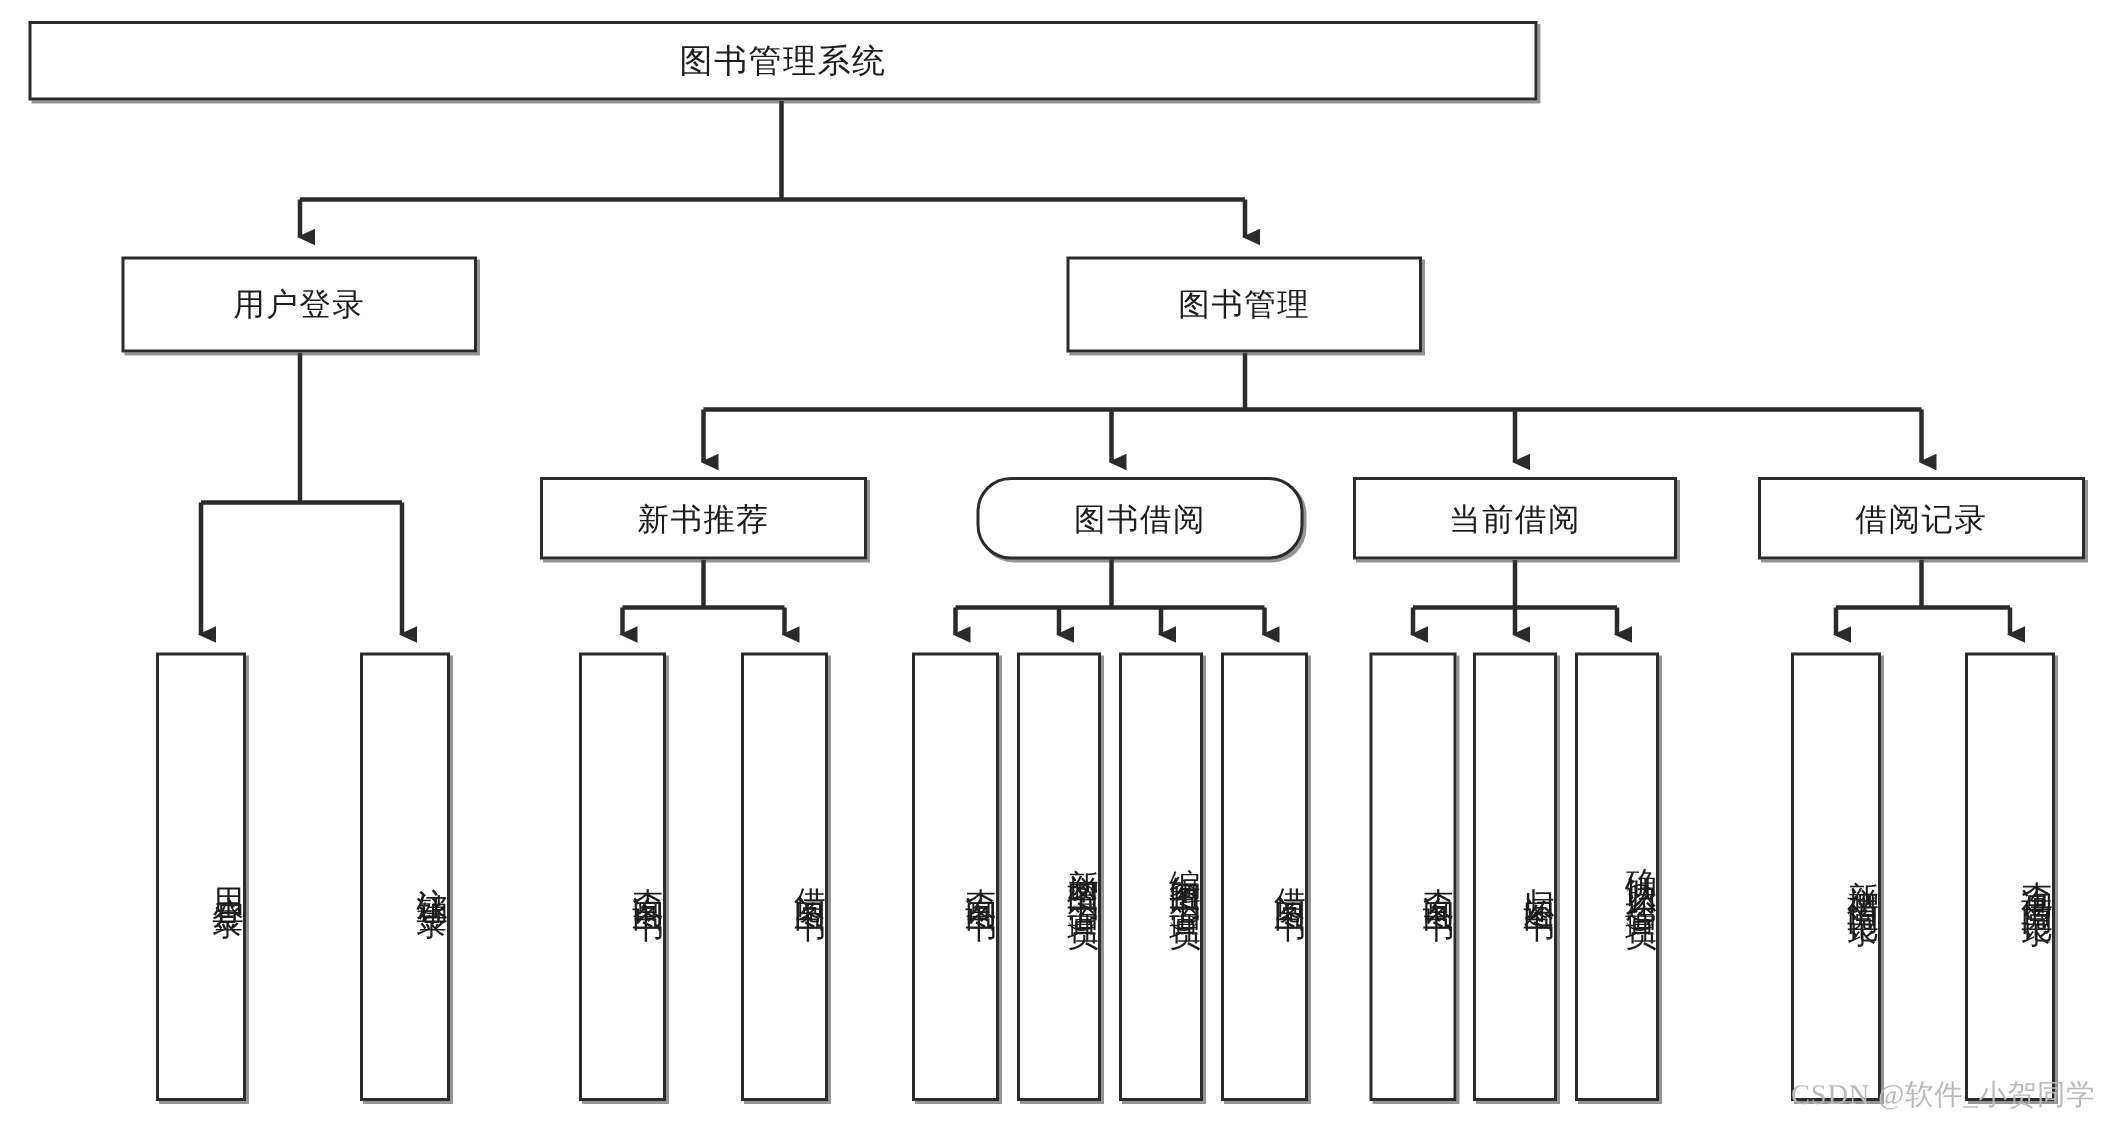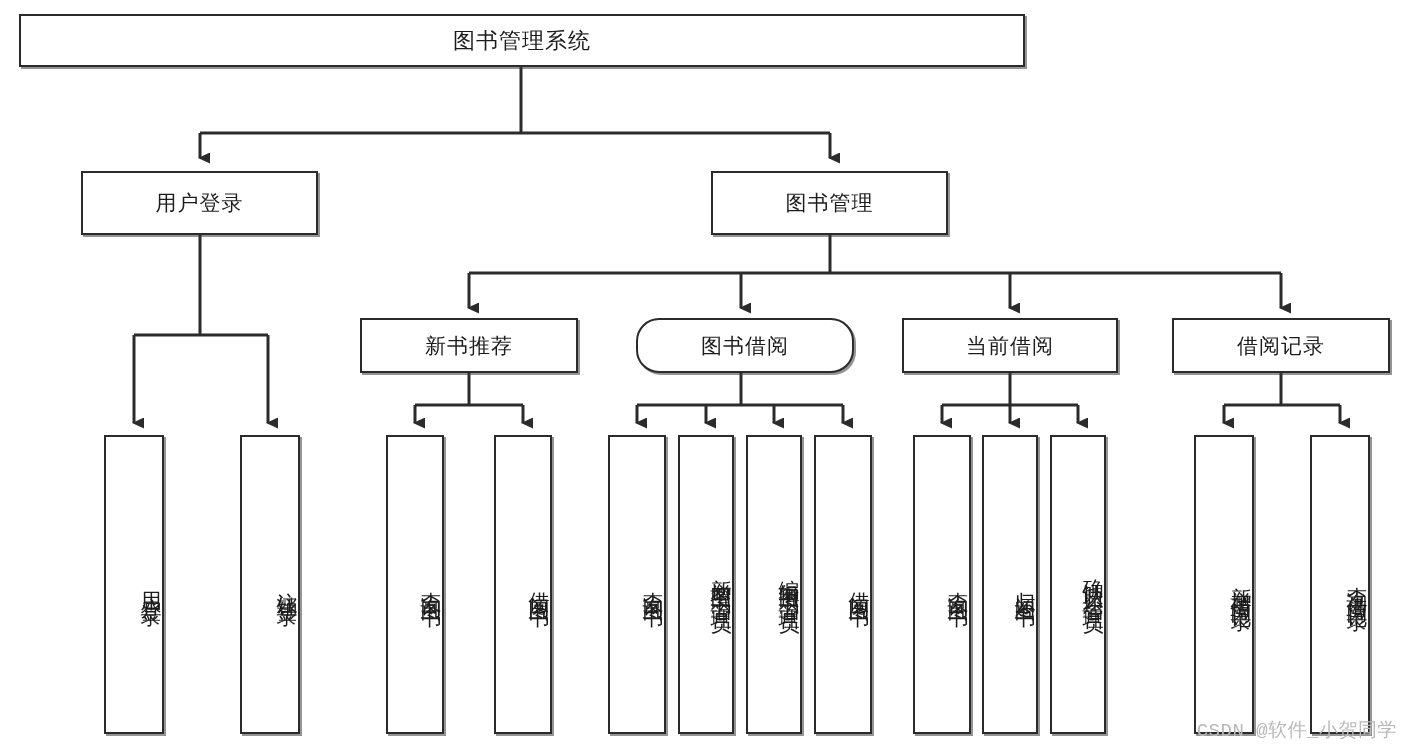--- a/index.html
+++ b/index.html
@@ -61,21 +61,21 @@
     writing-mode: vertical-rl;
     text-orientation: upright;
     display: block;
   }
   .watermark {
     position: absolute;
     right: 8px;
     bottom: 4px;
     font-size: 19px;
     color: #b9b9b9;
-    font-family: Liberation Mono, monospace;
+    font-family: Liberation Serif, serif;
     letter-spacing: 0.5px;
     white-space: nowrap;
     pointer-events: none;
   }
 </style>
 </head>
 <body>
 
 <div id="diagram-root">
 
@@ -128,21 +128,21 @@
       <path d="M1340,405 L1340,423" marker-end="url(#arrowhead)"></path>
     </g>
   </svg>
 
   <div class="node horiz root" style="left:19px; top:14px; width:1006px; height:53px;">图书管理系统</div>
 
   <div class="node horiz" style="left:81px; top:171px; width:237px; height:64px;">用户登录</div>
   <div class="node horiz" style="left:360px; top:318px; width:218px; height:55px;">新书推荐</div>
 
   <div class="node horiz" style="left:711px; top:171px; width:237px; height:64px;">图书管理</div>
-  <div class="node horiz" style="left:636px; top:318px; width:218px; height:55px;border-radius:23px;">图书借阅</div>
+  <div class="node horiz" style="left:651px; top:318px; width:218px; height:55px;border-radius:23px;">图书借阅</div>
   <div class="node horiz" style="left:1172px; top:318px; width:218px; height:55px;">借阅记录</div>
   <div class="node horiz" style="left:902px; top:318px; width:216px; height:55px;">当前借阅</div>
 
   <div class="node leaf" style="left:104px; top:435px; width:60px; height:299px;">
       <span class="vtext">用户登录</span>
     </div>
   <div class="node leaf" style="left:240px; top:435px; width:60px; height:299px;">
       <span class="vtext">注销登录</span>
     </div>
 

